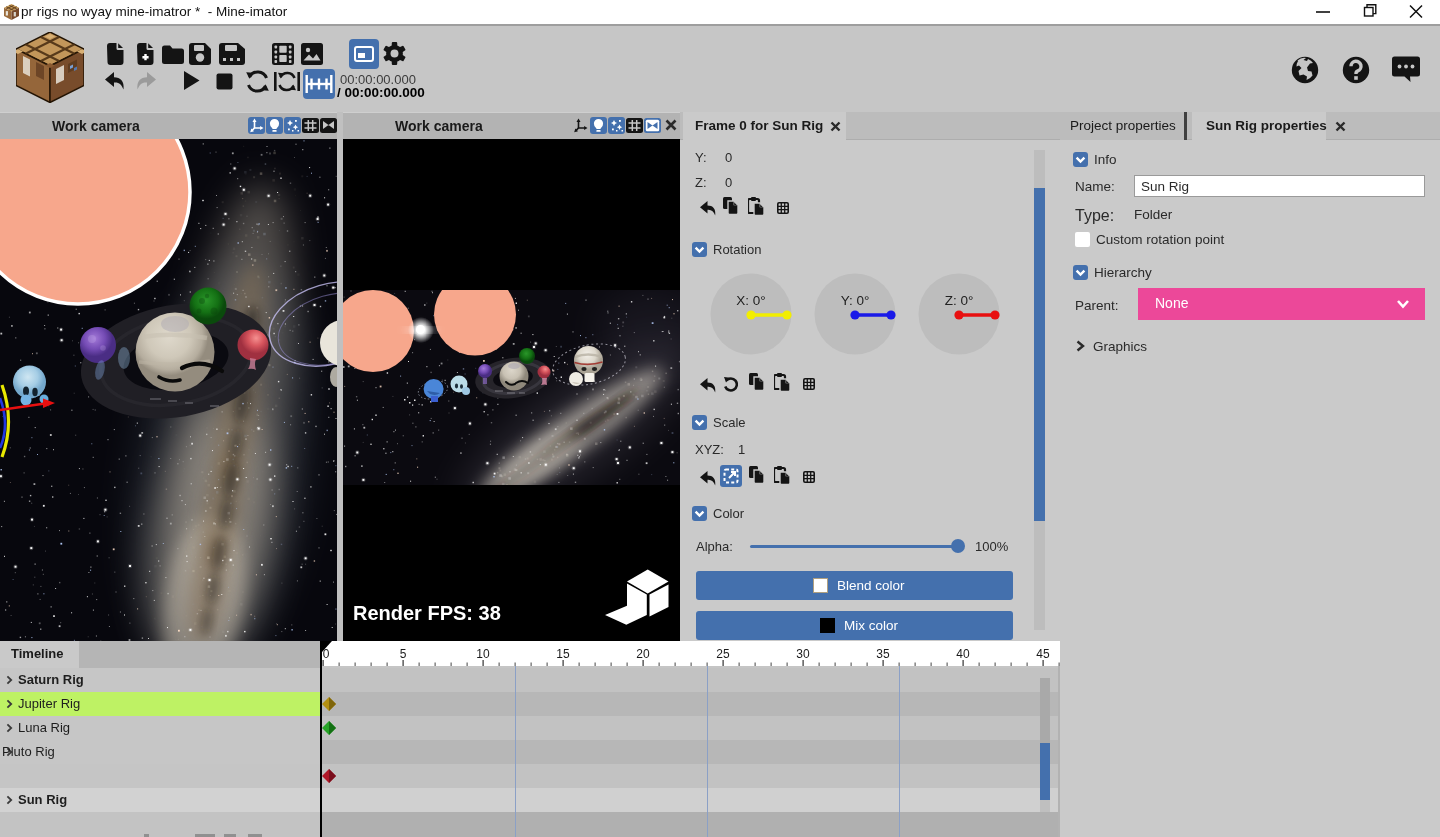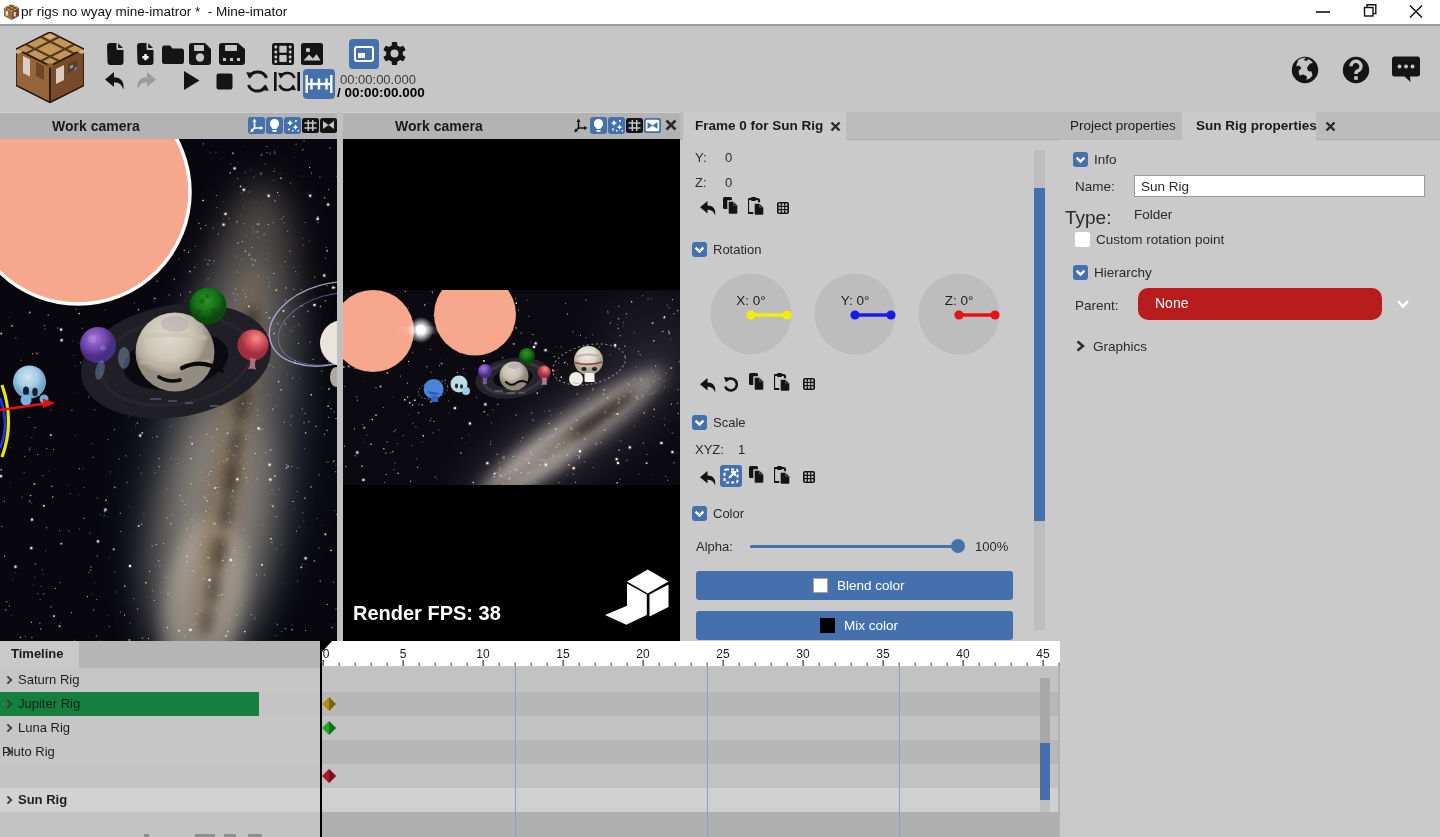--- a/index.html
+++ b/index.html
@@ -2029,46 +2029,46 @@
       <span class="abs" style="left:141px;top:7px">Blend color</span>
     </div>
 <div class="abs" style="left:354px;top:38px;width:11px;height:480px;background:#bdbdbd"></div>
 <div class="abs" style="left:354px;top:76px;width:11px;height:333px;background:#4470ad"></div>
 </div>
 <div class="abs rpanel">
 <div class="abs tabstrip"></div>
 <div class="abs" style="left:0;top:0;width:127px;height:28px;background:#bcbcbc;border-right:3px solid #404040">
       <span class="abs tab-label" style="left:10px;top:6px">Project properties</span>
     </div>
-<div class="abs tab-active" style="left:122px;width:134px;">
+<div class="abs tab-active" style="left:132px;width:134px;">
       <span class="abs tab-label" style="left:14px;top:6px;font-weight:bold">Sun Rig properties</span>
       <svg class="abs" style="left:143px;top:9px" width="11" height="11" viewBox="0 0 11 11">
         <path d="M1.5 1.5 L9.5 9.5 M9.5 1.5 L1.5 9.5" stroke="#2a2a2a" stroke-width="2.4"></path>
       </svg>
     </div>
 <svg class="abs" style="left:13px;top:40px" width="15" height="15" viewBox="0 0 15 15">
       <rect width="15" height="15" rx="3" fill="#4470ad"></rect>
       <path d="M3.6 5.7 L7.5 9.6 L11.4 5.7" fill="none" stroke="#fff" stroke-width="2.4"></path>
     </svg>
     <div class="abs lbl" style="left:34px;top:40px;font-size:13.5px;font-weight:normal">Info</div>
 <div class="abs lbl" style="left:15px;top:67px;font-size:13.5px">Name:</div>
 <div class="abs" style="left:74px;top:63px;width:291px;height:22px;background:#fff;border:1px solid #9a9a9a">
       <span class="abs lbl" style="left:6px;top:3px;font-size:13.5px">Sun Rig</span>
     </div>
-<div class="abs lbl" style="left:5px;top:95px;font-size:19px">Type:</div>
+<div class="abs lbl" style="left:15px;top:95px;font-size:16px">Type:</div>
     <div class="abs lbl" style="left:74px;top:95px;font-size:13.5px">Folder</div>
 <div class="abs cbx-un" style="left:15px;top:120px"></div>
     <div class="abs lbl" style="left:36px;top:120px;font-size:13.5px;font-weight:normal">Custom rotation point</div>
 <svg class="abs" style="left:13px;top:153px" width="15" height="15" viewBox="0 0 15 15">
       <rect width="15" height="15" rx="3" fill="#4470ad"></rect>
       <path d="M3.6 5.7 L7.5 9.6 L11.4 5.7" fill="none" stroke="#fff" stroke-width="2.4"></path>
     </svg>
     <div class="abs lbl" style="left:34px;top:153px;font-size:13.5px;font-weight:normal">Hierarchy</div>
 <div class="abs lbl" style="left:15px;top:186px;font-size:13.5px">Parent:</div>
-<div class="abs" style="left:78px;top:176px;width:244px;height:32px;background:#b91c1c;border-radius:10px">
+<div class="abs" style="left:78px;top:176px;width:287px;height:32px;background:#ec4899;border-radius:0">
 <span class="abs" style="left:17px;top:7px;font-size:14px;color:#fff">None</span>
 <svg class="abs" style="left:258px;top:11px" width="14" height="10" viewBox="0 0 14 10">
         <path d="M2 2 L7 7.5 L12 2" fill="none" stroke="#fff" stroke-width="2.6"></path>
       </svg>
     </div>
 <svg class="abs" style="left:16px;top:228px" width="9" height="12" viewBox="0 0 9 12">
       <path d="M1.5 1.5 L7 6 L1.5 10.5" fill="none" stroke="#2a2a2a" stroke-width="2.4"></path>
     </svg>
 <div class="abs lbl" style="left:33px;top:227px;font-size:13.5px">Graphics</div>
 </div>
@@ -2134,24 +2134,24 @@
       <rect x="688.6" y="21.5" width="1" height="3.5" fill="#444"></rect>
       <rect x="704.6" y="21.5" width="1" height="3.5" fill="#444"></rect>
       <text x="721" y="17" text-anchor="middle" font-family="Liberation Sans,sans-serif" font-size="12" fill="#1a1a1a">45</text>
       <rect x="720.5" y="19" width="1.2" height="6" fill="#333"></rect>
       <rect x="736.6" y="21.5" width="1" height="3.5" fill="#444"></rect>
     </svg>
 <div class="abs" style="left:0;top:27px;width:320px;height:24px;background:#c6c6c6">
       <svg class="abs" style="left:6px;top:7px" width="7" height="10" viewBox="0 0 7 10">
         <path d="M1.4 1.4 L5.2 5 L1.4 8.6" fill="none" stroke="#3a3a3a" stroke-width="1.8"></path>
       </svg>
-      <span class="abs" style="left:18px;top:4px;font-size:13px;font-weight:normal;color:#1e1e1e">Saturn Rig</span>
+      <span class="abs" style="left:18px;top:4px;font-size:13px;font-weight:bold;color:#1e1e1e">Saturn Rig</span>
     </div>
 <div class="abs" style="left:322px;top:27px;width:738px;height:24px;background:#c2c2c2"></div>
-<div class="abs" style="left:0;top:51px;width:259px;height:24px;background:#15803d">
+<div class="abs" style="left:0;top:51px;width:320px;height:24px;background:#bef264">
       <svg class="abs" style="left:6px;top:7px" width="7" height="10" viewBox="0 0 7 10">
         <path d="M1.4 1.4 L5.2 5 L1.4 8.6" fill="none" stroke="#3a3a3a" stroke-width="1.8"></path>
       </svg>
       <span class="abs" style="left:18px;top:4px;font-size:13px;font-weight:normal;color:#1e1e1e">Jupiter Rig</span>
     </div>
 <div class="abs" style="left:322px;top:51px;width:738px;height:24px;background:#b7b7b7"></div>
 <div class="abs" style="left:0;top:75px;width:320px;height:24px;background:#c6c6c6">
       <svg class="abs" style="left:6px;top:7px" width="7" height="10" viewBox="0 0 7 10">
         <path d="M1.4 1.4 L5.2 5 L1.4 8.6" fill="none" stroke="#3a3a3a" stroke-width="1.8"></path>
       </svg>

